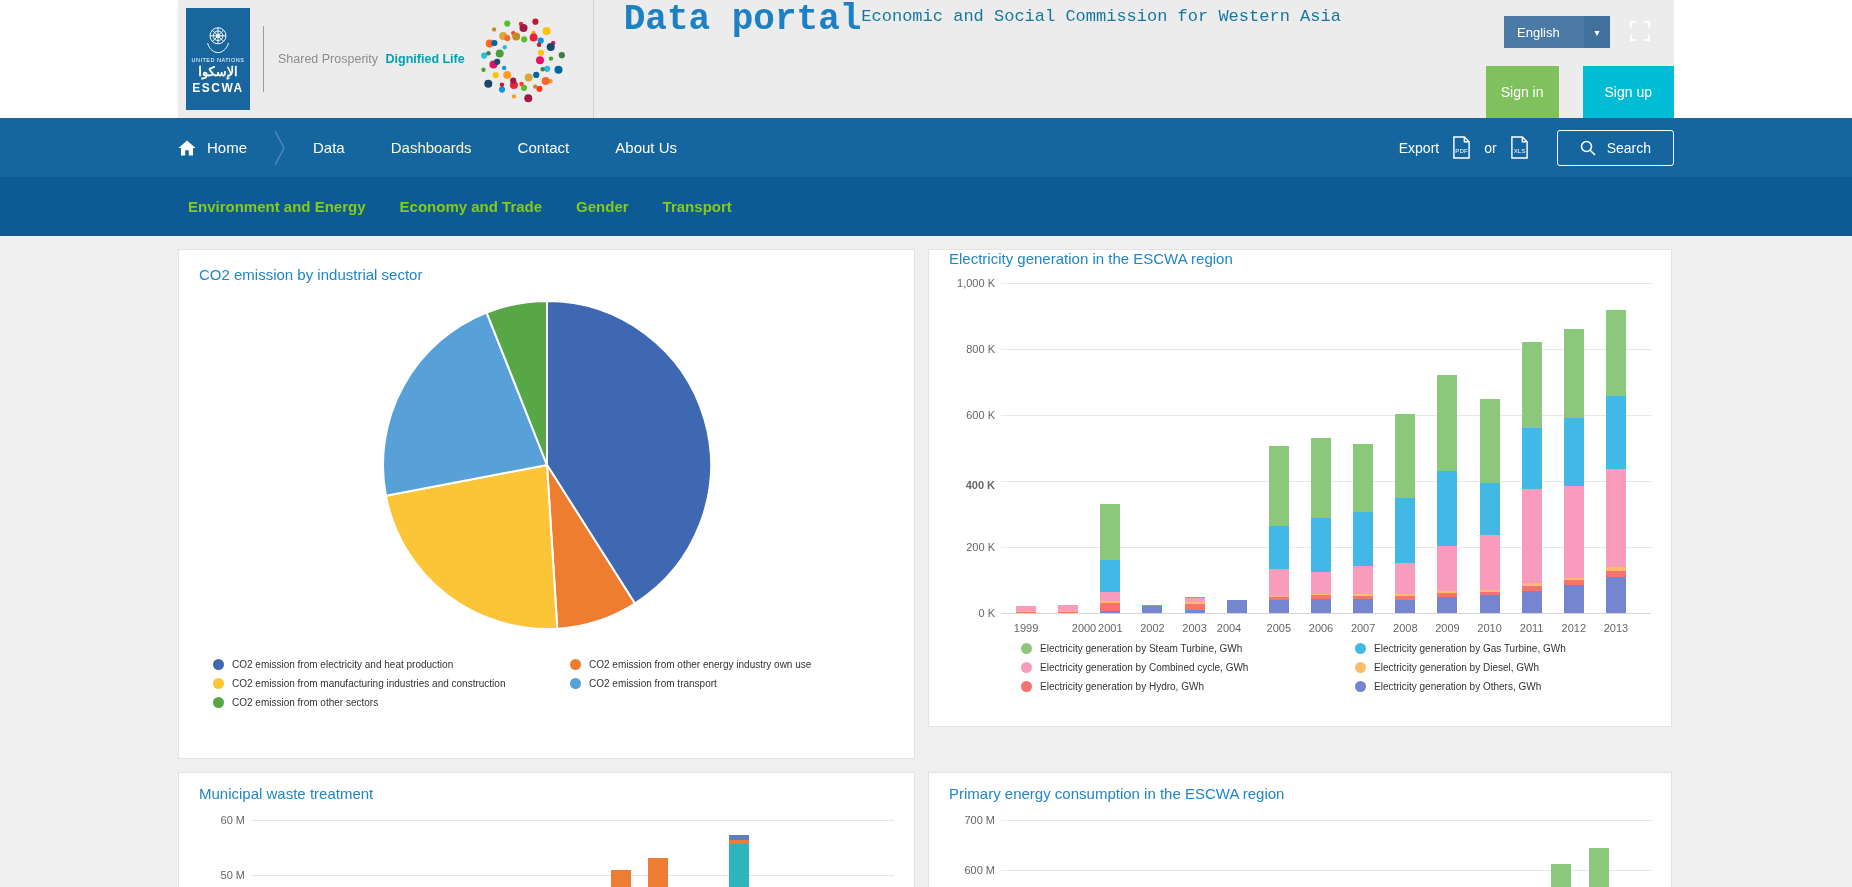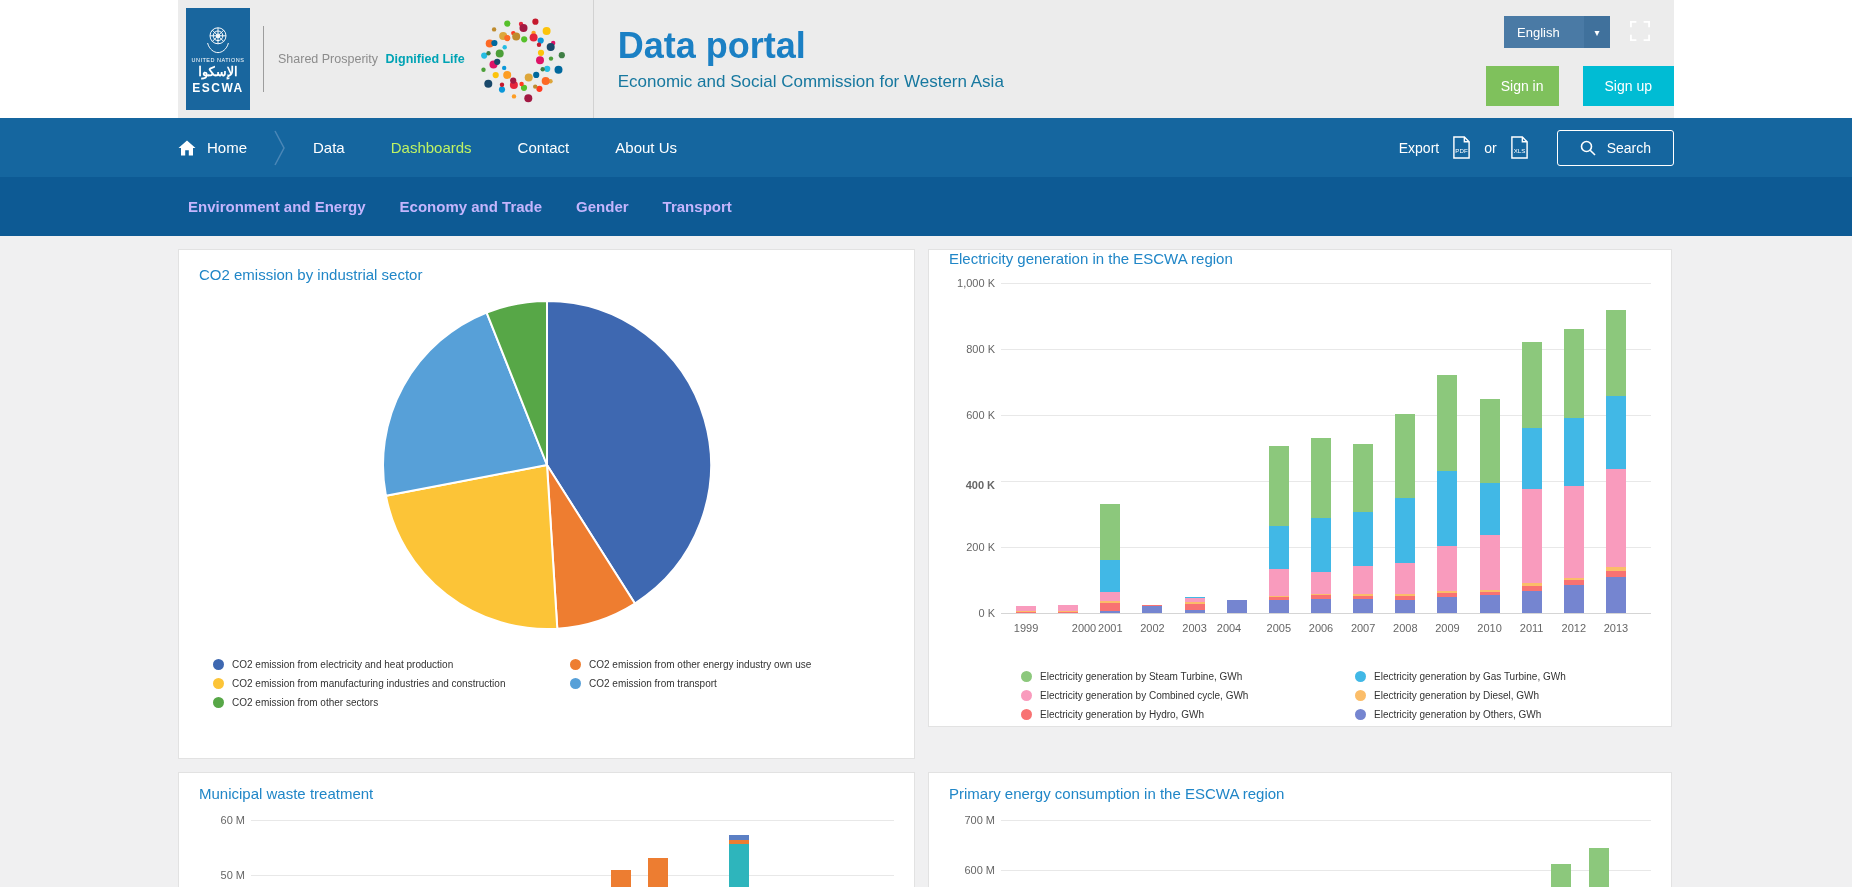--- a/index.html
+++ b/index.html
@@ -12,43 +12,43 @@
   .logo-group{display:flex;align-items:center;padding-left:6px;}
   .un-tile{width:64px;height:102px;background:#19669e;color:#fff;display:flex;flex-direction:column;align-items:center;justify-content:center;gap:2px;align-self:center;margin-left:2px;cursor:pointer;}
   .un-title{font-size:5.5px;letter-spacing:.5px;white-space:nowrap;}
   .un-arabic{font-size:13px;line-height:1.05;font-weight:bold;}
   .un-escwa{font-size:12px;font-weight:bold;letter-spacing:1.5px;}
   .logo-divider{width:1px;height:66px;background:#9d9d9d;margin:0 14px 0 13px;}
   .tagline{font-size:12.5px;white-space:nowrap;}
   .tag-gray{color:#8c8c8c;}
   .tag-teal{color:#00a3b4;font-weight:bold;margin-left:4px;}
   .sdg-wheel{width:88px;height:88px;margin-left:12px;}
-  .title-block{border-left:1px solid #d2d2d2;margin-left:28px;padding-left:24px;display:flex;flex-direction:column;justify-content:center;}
+  .title-block{border-left:1px solid #d2d2d2;margin-left:28px;padding-left:30px;display:flex;flex-direction:row;justify-content:center;font-family:Liberation Mono, monospace;}
   .portal-title{font-size:36px;font-weight:bold;color:#1b80c4;line-height:1.1;}
   .portal-subtitle{font-size:17px;color:#17789f;margin-top:7px;}
   .header-controls{position:absolute;right:0;top:0;height:100%;width:420px;}
   .lang-select{position:absolute;right:64px;top:16px;width:106px;height:32px;background:#4a7aa5;color:#fff;font-size:13px;display:flex;align-items:center;padding-left:13px;cursor:pointer;}
   .lang-caret{position:absolute;right:0;top:0;width:26px;height:32px;background:#40719c;display:flex;align-items:center;justify-content:center;font-size:10px;color:#fff;}
   .expand-btn{position:absolute;right:24px;top:21px;cursor:pointer;line-height:0;}
   .auth-row{position:absolute;right:0;top:66px;display:flex;gap:24px;}
-  .auth-row button{border:none;height:40px;font-size:14px;color:#fff;cursor:pointer;font-family:"Liberation Sans",sans-serif;}
+  .auth-row button{border:none;height:52px;font-size:14px;color:#fff;cursor:pointer;font-family:"Liberation Sans",sans-serif;}
   .btn-signin{background:#7fc15c;padding:0 15px;}
   .btn-signup{background:#00bcd4;padding:0 22px;}
 
   
   .main-nav{height:59px;background:#15669f;display:flex;align-items:center;padding:0 178px;color:#fff;}
   .nav-left{display:flex;align-items:center;}
   .home-item{display:flex;align-items:center;gap:11px;font-size:15px;cursor:pointer;}
   .nav-chevron{margin:0 27px;line-height:0;}
   .nav-item{margin-right:46px;font-size:15px;cursor:pointer;white-space:nowrap;}
-  .nav-item.muted{color:#bef264;}
+  .nav-item.muted{color:#fef9c3;}
   .nav-right{margin-left:auto;display:flex;align-items:center;gap:13px;font-size:14px;}
   .export-icon{cursor:pointer;line-height:0;}
   .search-btn{display:flex;align-items:center;gap:11px;border:1px solid #fff;border-radius:3px;height:36px;padding:0 22px;font-size:14px;background:transparent;color:#fff;margin-left:15px;cursor:pointer;font-family:"Liberation Sans",sans-serif;}
-  .sub-nav{height:59px;background:#0d5a94;display:flex;align-items:center;padding:0 188px;gap:34px;color:#c4b5fd;font-size:15px;font-weight:bold;}
+  .sub-nav{height:59px;background:#0d5a94;display:flex;align-items:center;padding:0 188px;gap:34px;color:#84cc16;font-size:15px;font-weight:bold;}
   .sub-nav span{cursor:pointer;white-space:nowrap;}
 
   
   .content{background:#f0f0f1;padding:13px 178px 0;height:651px;}
   .cards-row{display:flex;gap:13px;margin-bottom:13px;}
   .card{background:#fff;border:1px solid #e2e2e2;overflow:hidden;}
   .card-pie{width:737px;height:510px;padding:16px 20px;}
   .card-bars{width:744px;height:478px;padding:0 20px;}
   .card-waste{width:737px;height:240px;padding:12px 20px;}
   .card-energy{width:744px;height:240px;padding:12px 20px;}
@@ -57,21 +57,21 @@
   #pieSvg{display:block;margin:12px auto 0;}
   #barChart{position:relative;height:372px;margin-top:4px;}
   .partial-chart{position:relative;height:170px;margin-top:6px;}
   .gridline{position:absolute;height:1px;background:#e8e8e8;}
   .tick-label{position:absolute;font-size:11px;color:#666;text-align:right;width:46px;left:0;}
   .bar-seg{position:absolute;}
   .x-label{position:absolute;font-size:11px;color:#666;transform:translateX(-50%);}
 
   .legend{display:grid;row-gap:8px;column-gap:12px;font-size:10px;color:#333;}
   .pie-legend{margin-top:24px;padding-left:14px;grid-template-columns:345px 1fr;}
-  .bar-legend{margin-top:28px;margin-left:72px;grid-template-columns:322px 1fr;}
+  .bar-legend{margin-left:72px;grid-template-columns:322px 1fr;}
   .legend-item{display:flex;align-items:center;gap:8px;}
   .dot{width:11px;height:11px;border-radius:50%;flex:none;}
 </style>
 </head>
 <body>
 
 <div class="page">
 
   <header class="site-header">
     <div class="header-inner">

